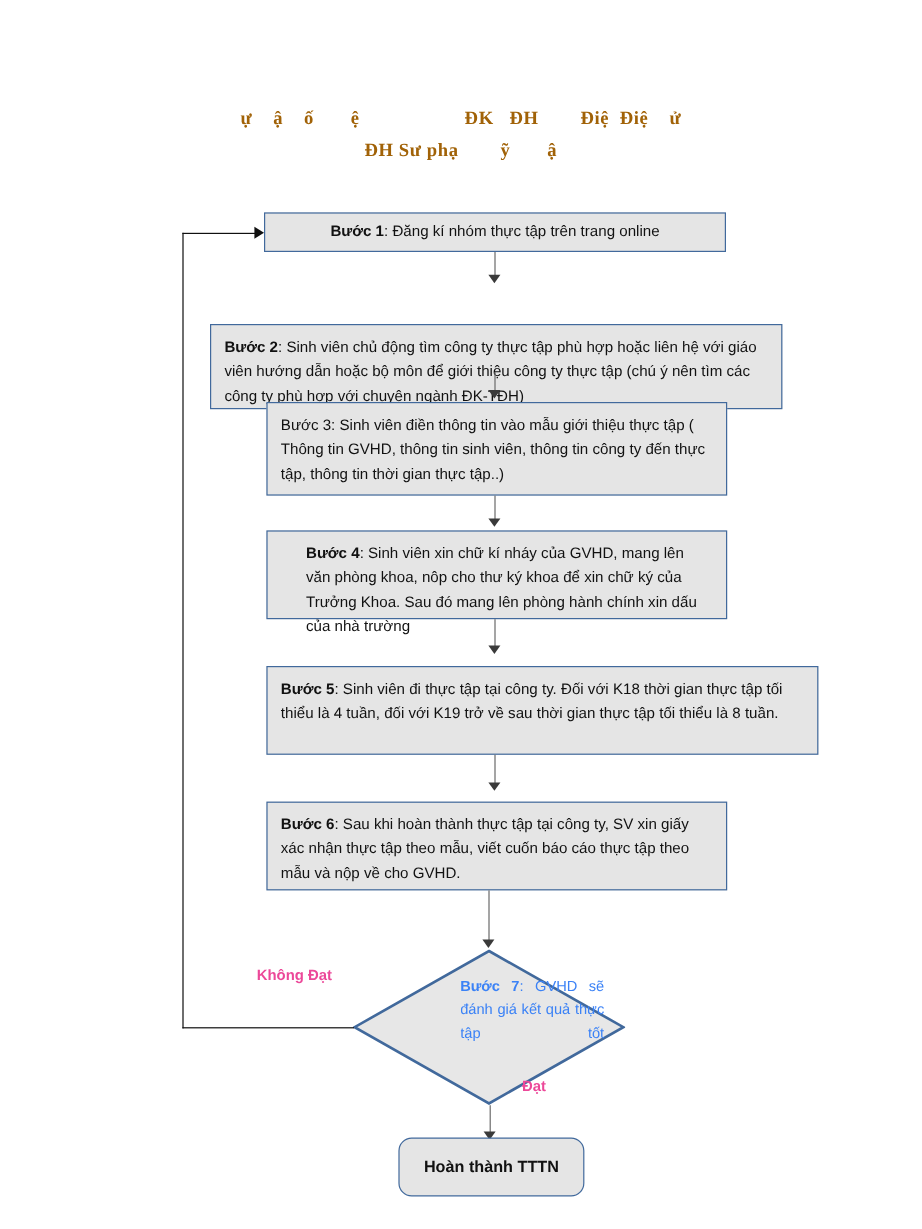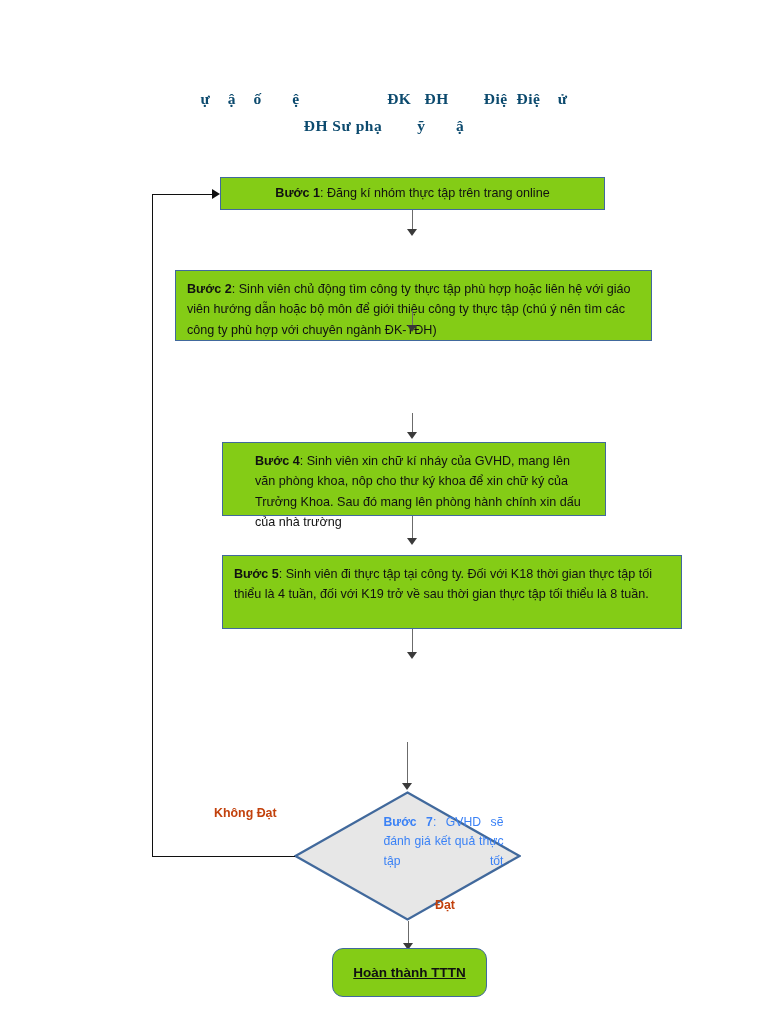--- a/index.html
+++ b/index.html
@@ -27,30 +27,30 @@
   .doc-title {
     position: absolute;
     left: 0;
     width: 768px;
     text-align: center;
     font-family: "Liberation Serif", serif;
     font-weight: bold;
     font-size: 15.5px;
     letter-spacing: 0.5px;
     white-space: pre;
-    color: #0c4a6e;
+    color: #a16207;
   }
   .title-line1 { top: 90px; }
   .title-line2 { top: 117px; }
 
   
   .node {
     position: absolute;
     box-sizing: border-box;
-    background: #84cc16;
+    background: #e5e5e5;
     border: 1.6px solid #41699c;
     font-size: 12.6px;
     line-height: 1.62;
     color: #111111;
     padding: 8px 12px 8px 11px;
   }
   .node .lead { font-weight: bold; }
   .node.plain-lead .lead { font-weight: normal; }
 
   .node.centered {
@@ -58,21 +58,20 @@
     align-items: center;
     justify-content: center;
     text-align: center;
     padding: 0 10px;
   }
 
   .terminator {
     border-radius: 11px;
     font-weight: bold;
     font-size: 13.5px;
-    text-decoration: underline;
   }
 
   
   .decision-wrap {
     position: absolute;
   }
   .decision-shape {
     position: absolute;
     left: 0; top: 0;
     width: 100%; height: 100%;
@@ -122,21 +121,21 @@
     border-top: 5px solid transparent;
     border-bottom: 5px solid transparent;
     border-left: 8px solid #101010;
   }
 
   
   .edge-label {
     position: absolute;
     font-size: 12.4px;
     font-weight: bold;
-    color: #c2410c;
+    color: #ec4899;
     white-space: nowrap;
   }
 </style>
 </head>
 <body>
 
 <div id="page">
 
   <div class="doc-title title-line1">ự    ậ    ố       ệ                    ĐK   ĐH        Điệ  Điệ    ử</div>
   <div class="doc-title title-line2">ĐH Sư phạ        ỹ       ậ</div>
@@ -150,38 +149,44 @@
   <div class="vline" style="left:412px; top:210px; height:22px;"></div>
   <div class="arrow-down" style="left:407px; top:229px;"></div>
 
   <div class="node" style="left:175px; top:239px; width:477px; height:71px;margin-top:31px;">
     <span class="lead">Bước 2</span><span>: </span><span>Sinh viên chủ động tìm công ty thực tập phù hợp hoặc liên hệ với giáo viên hướng dẫn hoặc bộ môn để giới thiệu công ty thực tập (chú ý nên tìm các công ty phù hợp với chuyên ngành ĐK-TĐH)</span>
   </div>
 
   <div class="vline" style="left:412px; top:310px; height:18px;"></div>
   <div class="arrow-down" style="left:407px; top:325px;"></div>
 
+  <div class="node plain-lead" style="left:222px; top:335px; width:384px; height:78px;">
+    <span class="lead">Bước 3</span><span>: </span><span>Sinh viên điền thông tin vào mẫu giới thiệu thực tập ( Thông tin GVHD, thông tin sinh viên, thông tin công ty đến thực tập, thông tin thời gian thực tập..)</span>
+  </div>
 
   <div class="vline" style="left:412px; top:413px; height:22px;"></div>
   <div class="arrow-down" style="left:407px; top:432px;"></div>
 
   <div class="node" style="left:222px; top:442px; width:384px; height:74px;padding-left:32px;">
     <span class="lead">Bước 4</span><span>: </span><span>Sinh viên xin chữ kí nháy của GVHD,  mang  lên văn phòng khoa, nôp cho thư ký khoa để xin chữ ký của Trưởng Khoa. Sau đó mang lên phòng hành chính xin dấu của nhà trường</span>
   </div>
 
   <div class="vline" style="left:412px; top:516px; height:25px;"></div>
   <div class="arrow-down" style="left:407px; top:538px;"></div>
 
   <div class="node" style="left:222px; top:555px; width:460px; height:74px;">
     <span class="lead">Bước 5</span><span>: </span><span>Sinh viên đi thực tập tại công ty. Đối với K18 thời gian thực tập tối thiểu là 4 tuần, đối với K19 trở về sau thời gian thực tập tối thiểu là 8 tuần.</span>
   </div>
 
   <div class="vline" style="left:412px; top:629px; height:26px;"></div>
   <div class="arrow-down" style="left:407px; top:652px;"></div>
 
+  <div class="node" style="left:222px; top:668px; width:384px; height:74px;">
+    <span class="lead">Bước 6</span><span>: </span><span>Sau khi hoàn thành thực tập tại công ty, SV xin giấy xác nhận thực tập theo mẫu, viết cuốn báo cáo thực tập theo mẫu và nộp về cho GVHD.</span>
+  </div>
 
   <div class="vline" style="left:407px; top:742px; height:44px;"></div>
   <div class="arrow-down" style="left:402px; top:783px;"></div>
 
   <div class="decision-wrap" style="left:294px; top:791px; width:227px; height:130px;">
     <svg class="decision-shape" viewBox="0 0 227 130" preserveAspectRatio="none">
       <polygon points="113.5,1.5 225.5,65 113.5,128.5 1.5,65" fill="#e7e7e7" stroke="#41699c" stroke-width="2.2"></polygon>
     </svg>
     <div class="decision-text">
       <span class="lead">Bước 7</span><span>:  </span><span>GVHD sẽ đánh giá kết quả thực tập tốt</span>

